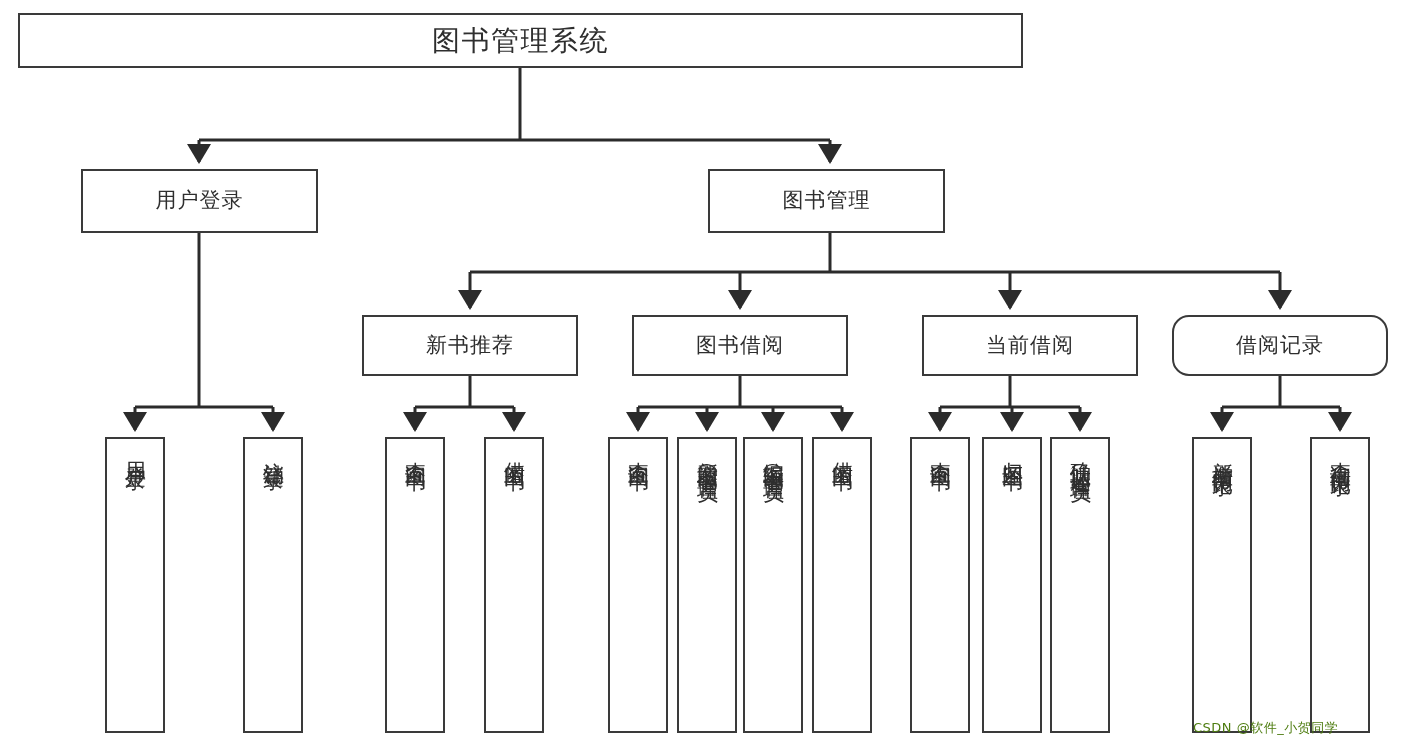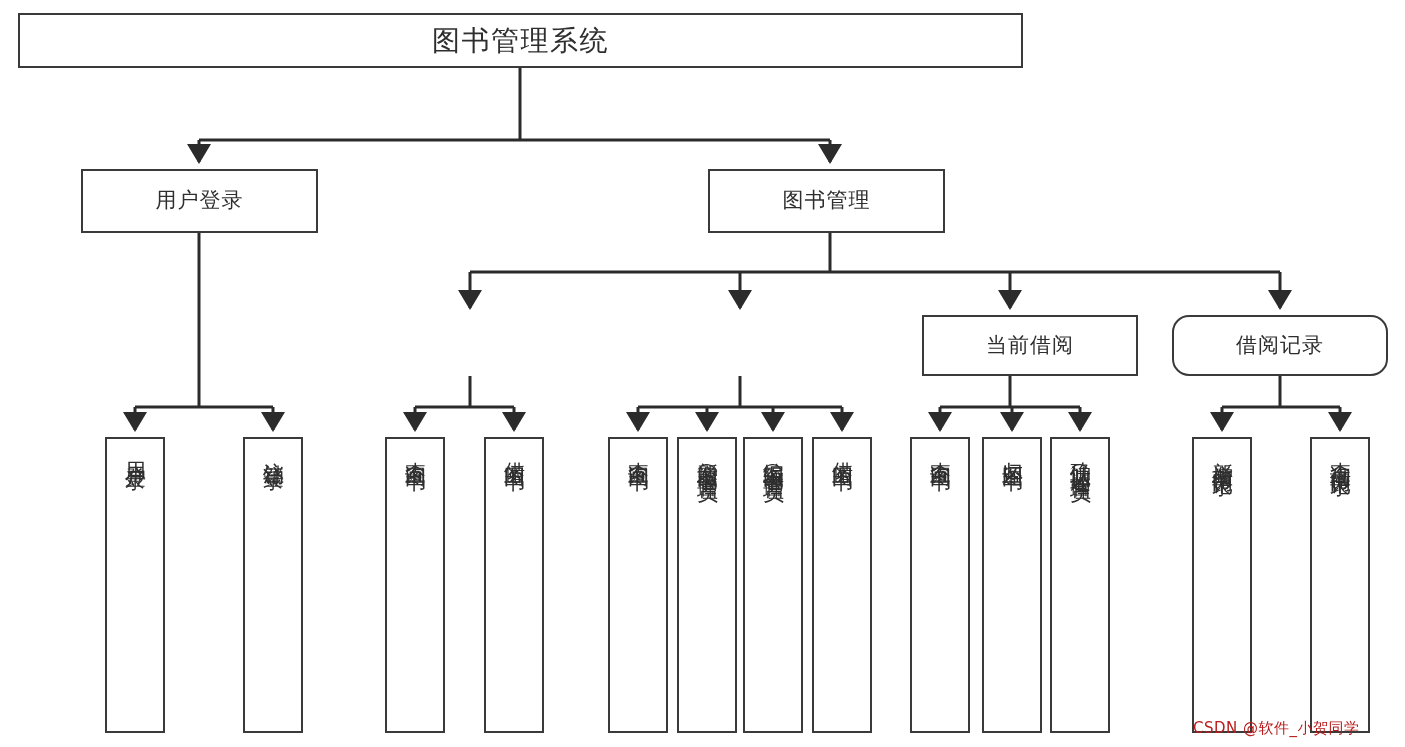--- a/index.html
+++ b/index.html
@@ -61,22 +61,22 @@
   .node.vert .label {
     writing-mode: vertical-rl;
     text-orientation: upright;
     font-size: 21px;
     letter-spacing: 3px;
     line-height: 1;
     white-space: nowrap;
   }
   .watermark {
     position: absolute;
-    font-size: 15px;
-    color: #b91c1c;
+    font-size: 13px;
+    color: #4d7c0f;
     white-space: nowrap;
     letter-spacing: 0.5px;
     user-select: none;
   }
 </style>
 </head>
 <body>
 
 <div id="canvas">
 
@@ -134,20 +134,26 @@
     <span class="label">图书管理系统</span>
   </div>
 
   <div class="node horiz" style="left:81px; top:169px; width:237px; height:64px;">
     <span class="label">用户登录</span>
   </div>
   <div class="node horiz" style="left:708px; top:169px; width:237px; height:64px;">
     <span class="label">图书管理</span>
   </div>
 
+  <div class="node horiz" style="left:362px; top:315px; width:216px; height:61px;">
+    <span class="label">新书推荐</span>
+  </div>
+  <div class="node horiz" style="left:632px; top:315px; width:216px; height:61px;">
+    <span class="label">图书借阅</span>
+  </div>
   <div class="node horiz" style="left:902px; top:315px; width:216px; height:61px;margin-left:20px;">
     <span class="label">当前借阅</span>
   </div>
   <div class="node horiz" style="left:1172px; top:315px; width:216px; height:61px;border-radius:17px;">
     <span class="label">借阅记录</span>
   </div>
 
   <div class="node vert" style="left:105px; top:437px; width:60px; height:296px;">
     <span class="label">用户登录</span>
   </div>

